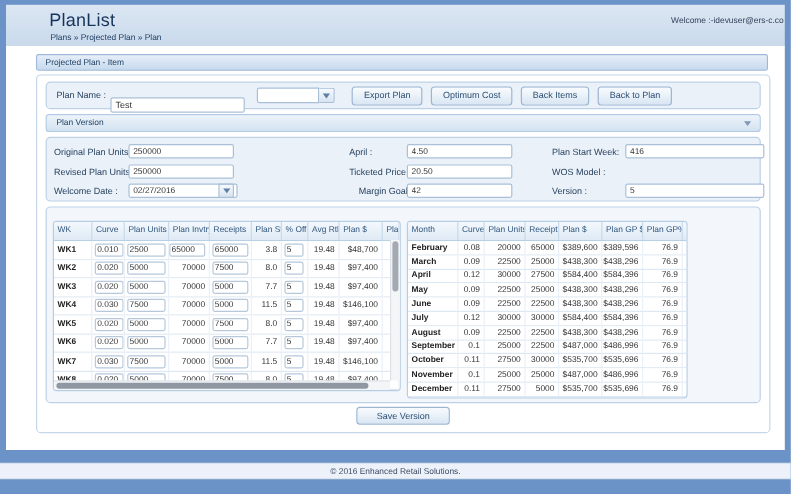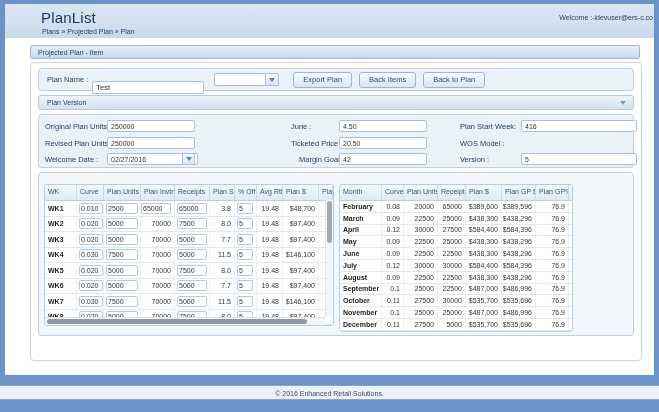--- a/index.html
+++ b/index.html
@@ -114,41 +114,42 @@
     <div class="fs fs-planname">
       <span class="lbl">Plan Name :</span>
       <input class="txt planname-input" value="Test" style="">
       <span class="combo">
         <span class="combo-box"></span>
         <span class="dd-btn">
             <i class="tri"></i>
           </span>
       </span>
       <button class="btn first">Export Plan</button>
+      <button class="btn">Optimum Cost</button>
       <button class="btn">Back Items</button>
       <button class="btn">Back to Plan</button>
     </div>
 
     <div class="pv-bar">
       <span>Plan Version</span>
       <i class="pv-arrow"></i>
     </div>
 
     <div class="fs fs-fields">
       <span class="f-lbl" style="left:6px;top:7px">Original Plan Units :</span>
       <input class="f-inp" style="left: 68px; top: 5px; width: 88px;" value="250000">
       <span class="f-lbl" style="left:6px;top:24px">Revised Plan Units :</span>
       <input class="f-inp" style="left: 68px; top: 22px; width: 88px;" value="250000">
       <span class="f-lbl" style="left:6px;top:40px">Welcome Date :</span>
       <input class="f-inp" style="left: 68px; top: 38px; width: 91px;" value="02/27/2016">
       <span class="cal-btn">
           <i class="tri"></i>
         </span>
 
-      <span class="f-lbl" style="left:252px;top:7px">June :</span>
+      <span class="f-lbl" style="left:252px;top:7px">April :</span>
       <input class="f-inp" style="left: 300px; top: 5px; width: 88px;" value="4.50">
       <span class="f-lbl" style="left:252px;top:24px">Ticketed Price :</span>
       <input class="f-inp" style="left: 300px; top: 22px; width: 88px;" value="20.50">
       <span class="f-lbl" style="left:260px;top:40px">Margin Goal :</span>
       <input class="f-inp" style="left: 300px; top: 38px; width: 88px;" value="42">
 
       <span class="f-lbl" style="left:421px;top:7px">Plan Start Week:</span>
       <input class="f-inp" style="left: 482px; top: 5px; width: 116px;" value="416">
       <span class="f-lbl" style="left:421px;top:24px">WOS Model :</span>
       <span class="f-lbl" style="left:421px;top:40px">Version :</span>
@@ -456,18 +457,19 @@
               <span class="tcell c-num" style="width: 34px;">25000</span>
               <span class="tcell c-num" style="width: 28px;">0</span>
               <span class="tcell c-num" style="width: 36px;">$487,000</span>
               <span class="tcell c-num" style="width: 34px;">$486,996</span>
               <span class="tcell c-num" style="width: 33px;">76.9</span>
             </div>
           </div>
       </div>
     </div>
 
+    <button class="btn save-btn">Save Version</button>
   </div>
 </div>
 
 <div class="footer-band">
   <span>© 2016 Enhanced Retail Solutions.</span>
 </div>
 
 </body></html>

